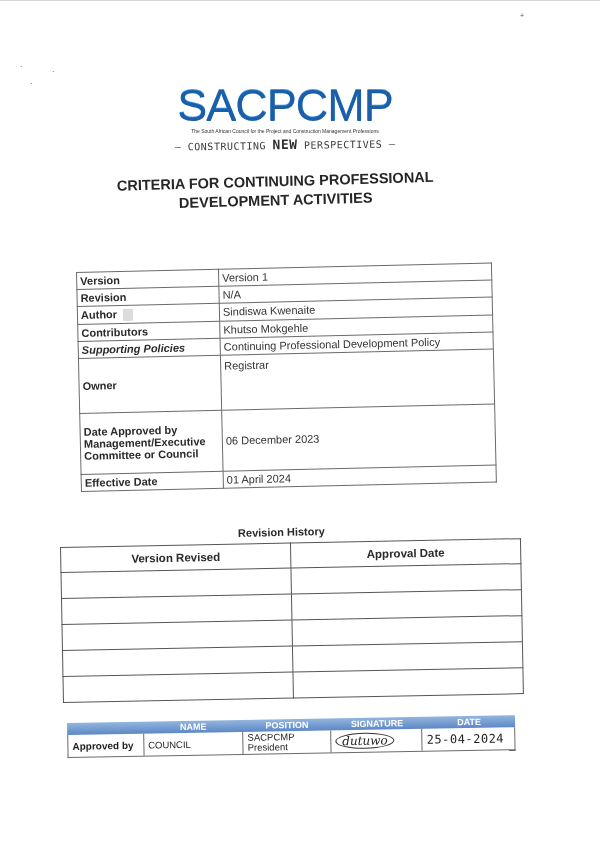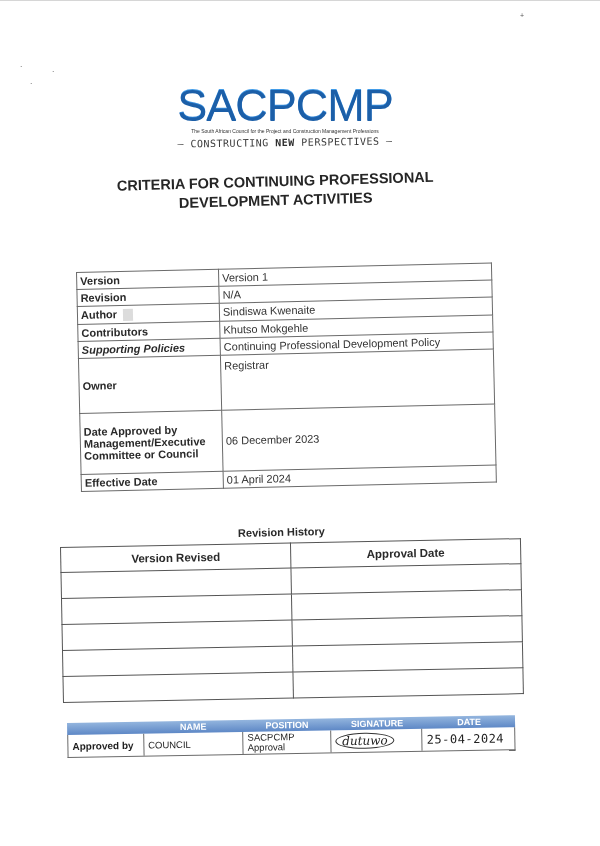--- a/index.html
+++ b/index.html
@@ -17,21 +17,21 @@
     color: #2a86d6; line-height: 46px; font-weight: normal;
     text-shadow: 0 1px 0 #1c5fa8;
     background: linear-gradient(180deg,#4aa5ef 0%,#1e70c6 100%);
     -webkit-background-clip: text; background-clip: text; -webkit-text-fill-color: transparent;
   }
   .logo-sub { font-size: 5px; color: #333; margin-top: 0px; white-space: nowrap; }
   .logo-tag {
     font-family: "DejaVu Sans Mono", monospace; font-size: 10px; letter-spacing: 0.5px;
     color: #3a3a3a; margin-top: 3px; white-space: nowrap; transform: rotate(-0.8deg);
   }
-  .logo-tag .new { font-weight: bold; color: #2f2f2f; font-size: 10px; }
+  .logo-tag .new { font-weight: bold; color: #2f2f2f; font-size: 13px; }
 
   
   .title {
     position: absolute; left: 105px; top: 177px; width: 340px; text-align: center;
     font-weight: bold; font-size: 14.5px; line-height: 19px; color: #262626;
     transform: rotate(-1.6deg); transform-origin: left top;
   }
 
   
   .info {
@@ -173,21 +173,21 @@
     <div class="c2">NAME</div>
     <div class="c3">POSITION</div>
     <div class="c4">SIGNATURE</div>
     <div class="c5">DATE</div>
   </div>
   <div class="appr-row">
     <div class="c1">Approved by</div>
     <div class="c2">COUNCIL</div>
     <div class="c3 pos">
       <span>SACPCMP</span>
-      <span>Approval</span>
+      <span>President</span>
     </div>
     <div class="c4">
         <span class="sig sig-oval">dutuwo</span>
       </div>
     <div class="c5">
         <span class="date-hand">25-04-2024</span>
       </div>
   </div>
 </div>
 

